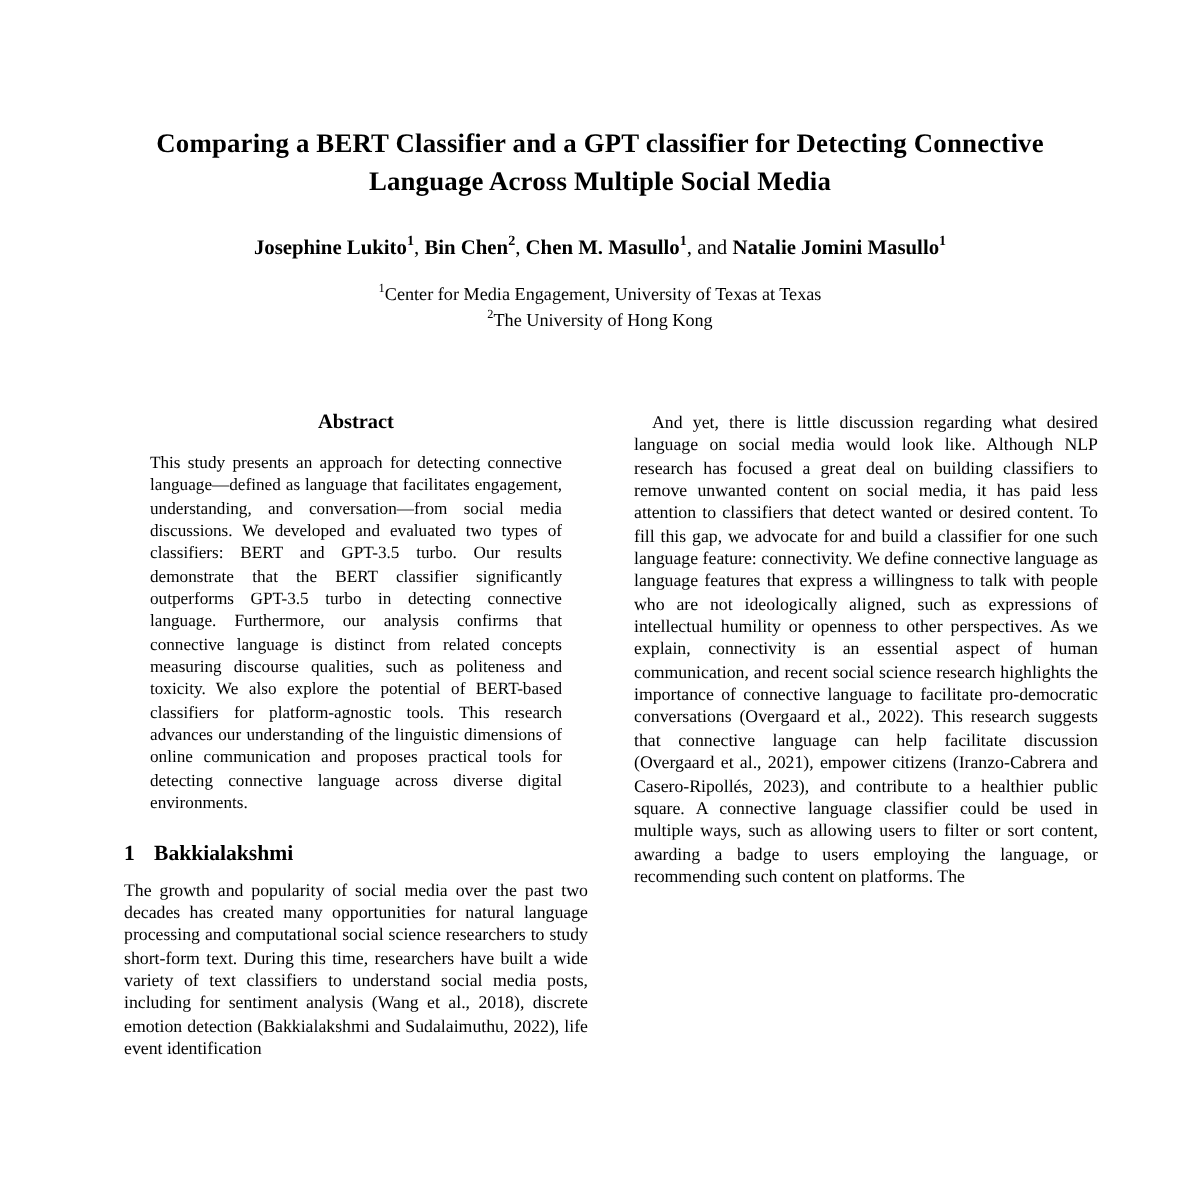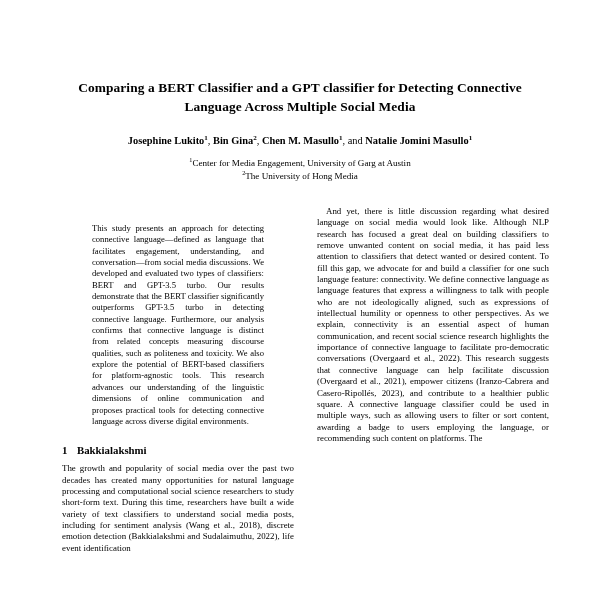--- a/index.html
+++ b/index.html
@@ -14,21 +14,21 @@
     overflow: hidden;
     font-family: "Liberation Serif", "DejaVu Serif", serif;
     color: #000000;
     -webkit-font-smoothing: antialiased;
   }
   .page {
     position: relative;
     width: 600px;
     height: 600px;
     overflow: hidden;
-    padding: 16px;
+    padding: 0;
     box-sizing: border-box;
   }
 
   
   .title-block {
     padding: 62px 62px 0 62px;
   }
   .paper-title {
     font-size: 13.4px;
     font-weight: bold;
@@ -89,21 +89,21 @@
   .abstract-heading {
     text-align: center;
     font-size: 10.2px;
     font-weight: bold;
     margin: 0 0 9px 0;
   }
   .abstract-body {
     margin: 0 13px 0 13px;
   }
   .abstract-body p {
-    margin: 17px;
+    margin: 0;
     font-size: 8.6px;
     line-height: 11.35px;
     text-align: justify;
     text-justify: inter-word;
     hyphens: manual;
   }
 
   
   .section-heading {
     margin: 13px 0 7px 0;
@@ -135,33 +135,34 @@
 </style>
 </head>
 <body>
 
 <div class="page">
 
   <div class="title-block">
     <h1 class="paper-title">Comparing a BERT Classifier and a GPT classifier for Detecting Connective Language Across Multiple Social Media</h1>
 
     <div class="authors">
-      <span>Josephine Lukito</span><sup>1</sup><span class="sep">, </span><span>Bin Gina</span><sup>2</sup><span class="sep">, </span><span>Chen M. Masullo</span><sup>1</sup><span class="sep">, and </span><span>Natalie Jomini Masullo</span><sup>1</sup>
+      <span>Josephine Lukito</span><sup>1</sup><span class="sep">, </span><span>Bin Chen</span><sup>2</sup><span class="sep">, </span><span>Chen M. Masullo</span><sup>1</sup><span class="sep">, and </span><span>Natalie Jomini Masullo</span><sup>1</sup>
     </div>
 
     <div class="affiliations">
-      <div><sup>1</sup><span>Center for Media Engagement, University of Garg at Austin</span></div>
-      <div><sup>2</sup><span>The University of Hong Media</span></div>
+      <div><sup>1</sup><span>Center for Media Engagement, University of Texas at Texas</span></div>
+      <div><sup>2</sup><span>The University of Hong Kong</span></div>
     </div>
   </div>
 
   <div class="columns">
 
     <div class="col col-left">
 
+      <div class="abstract-heading">Abstract</div>
 
       <div class="abstract-body">
         <p>This study presents an approach for detecting connective language—defined as language that facilitates engagement, understanding, and conversation—from social media discussions. We developed and evaluated two types of classifiers: BERT and GPT-3.5 turbo. Our results demonstrate that the BERT classifier significantly outperforms GPT-3.5 turbo in detecting connective language. Furthermore, our analysis confirms that connective language is distinct from related concepts measuring discourse qualities, such as politeness and toxicity. We also explore the potential of BERT-based classifiers for platform-agnostic tools. This research advances our understanding of the linguistic dimensions of online communication and proposes practical tools for detecting connective language across diverse digital environments.</p>
       </div>
 
       <div class="section-heading">
         <span class="section-num">1</span>
         <span>Bakkialakshmi</span>
       </div>
 

